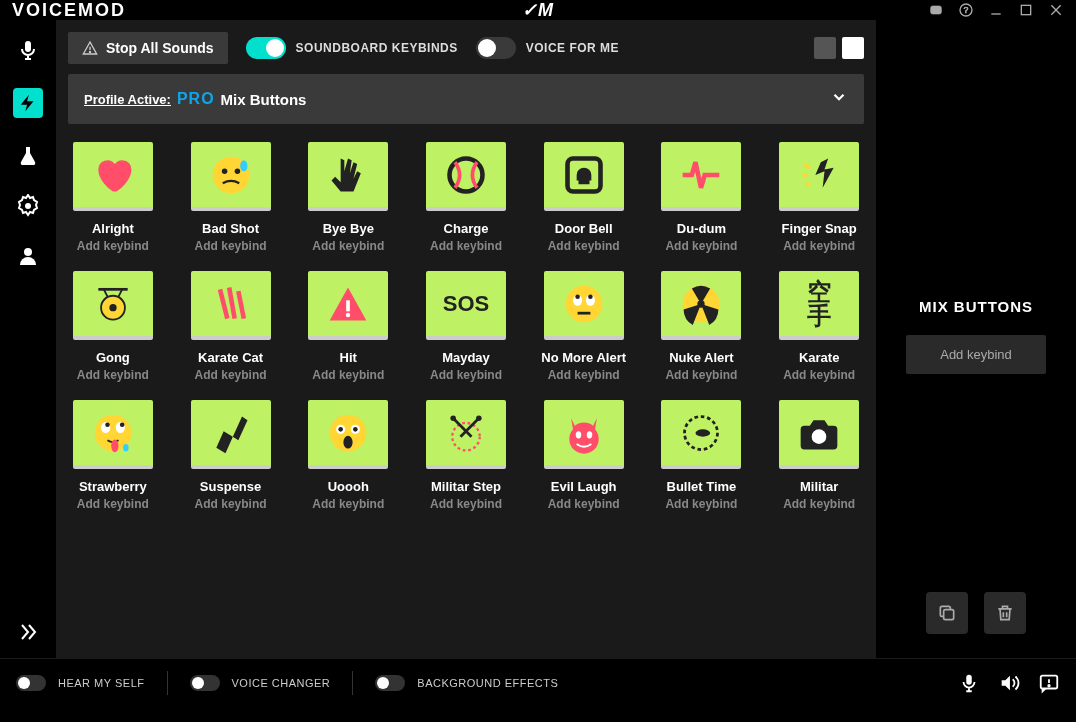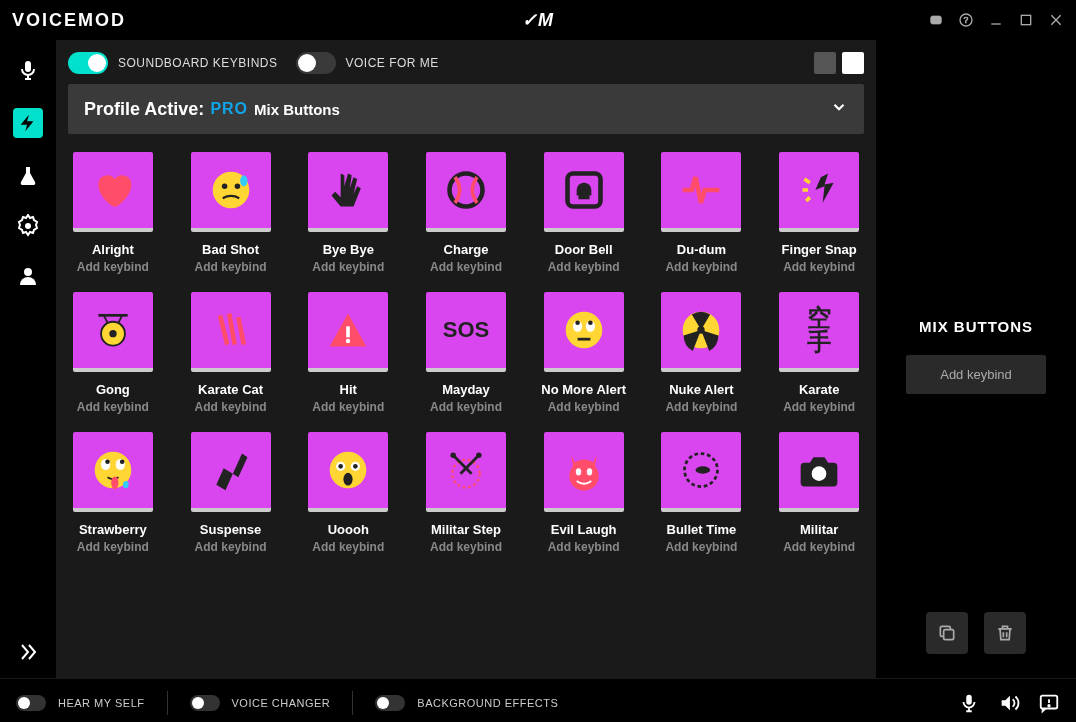--- a/index.html
+++ b/index.html
@@ -1,50 +1,50 @@
 <!DOCTYPE html>
 <html><head>
 <meta charset="utf-8">
 <style>
 * { margin:0; padding:0; box-sizing:border-box; font-family:-apple-system,BlinkMacSystemFont,'Segoe UI',sans-serif; }
 body { background:#000; width:1076px; height:722px; overflow:hidden; color:#fff; }
-.titlebar { height:40px; display:flex; align-items:center; padding:0 12px; background:#000; }
+.titlebar { height:20px; display:flex; align-items:center; padding:0 12px; background:#000; }
 .brand { font-weight:800; font-size:18px; letter-spacing:2px; }
 .center-logo { position:absolute; left:50%; transform:translateX(-50%); font-weight:700; font-size:18px; font-style:italic; letter-spacing:1px; }
 .win-controls { margin-left:auto; display:flex; gap:14px; align-items:center; }
 .win-icon { width:16px; height:16px; display:flex; align-items:center; justify-content:center; cursor:pointer; stroke:#aaa; fill:none; }
 .main { display:flex; height:638px; }
 .leftbar { width:56px; background:#000; display:flex; flex-direction:column; align-items:center; padding-top:18px; gap:26px; position:relative; }
 .nav-icon { width:24px; height:24px; cursor:pointer; color:#fff; display:flex; align-items:center; justify-content:center; }
 .nav-icon.active { background:#00e0cc; border-radius:4px; padding:4px; width:30px; height:30px; color:#000; }
 .collapse-icon { position:absolute; bottom:14px; }
 .content { flex:1; background:#1a1a1a; display:flex; flex-direction:column; padding:12px 12px 0 12px; overflow:hidden; }
 .toolbar { display:flex; align-items:center; gap:18px; margin-bottom:10px; }
 .stop-btn { background:#3a3a3a; color:#fff; font-weight:700; font-size:14px; padding:8px 14px; border:none; border-radius:2px; cursor:pointer; display:flex; align-items:center; gap:8px; }
 .stop-btn svg { width:16px; height:16px; }
 .toggle-group { display:flex; align-items:center; gap:10px; }
 .toggle { width:40px; height:22px; border-radius:11px; position:relative; cursor:pointer; }
 .toggle.on { background:#00e0cc; }
 .toggle.off { background:#3a3a3a; }
 .toggle::after { content:''; position:absolute; width:18px; height:18px; background:#fff; border-radius:50%; top:2px; }
 .toggle.on::after { right:2px; }
 .toggle.off::after { left:2px; }
-.toggle-label { font-size:12px; font-weight:400; letter-spacing:0.5px; color:#ddd; }
+.toggle-label { font-size:12px; font-weight:700; letter-spacing:0.5px; color:#ddd; }
 .view-toggle { margin-left:auto; display:flex; gap:6px; }
 .view-sq { width:22px; height:22px; border-radius:2px; cursor:pointer; }
 .view-sq.muted { background:#555; }
 .view-sq.bright { background:#fff; }
 .profile-bar { background:#3a3a3a; padding:14px 16px; border-radius:2px; display:flex; align-items:center; gap:6px; cursor:pointer; margin-bottom:18px; }
-.profile-bar .label { font-weight:700; font-size:18px; }
+.profile-bar .label { font-weight:700; font-size:13px;text-decoration:underline; }
 .profile-bar .pro { color:#0ea5e9; font-weight:700; font-size:16px; letter-spacing:1px; }
 .profile-bar .name { font-weight:700; font-size:15px; }
 .chev { margin-left:auto; }
 .grid { display:grid; grid-template-columns:repeat(7, 1fr); gap:18px 28px; padding:0 0 12px 0; overflow-y:auto; }
 .cell { display:flex; flex-direction:column; align-items:center; cursor:pointer; }
-.tile { width:80px; height:80px; background:#d946ef; border-radius:2px; border-bottom:4px solid #ccc; display:flex; align-items:center; justify-content:center; }
+.tile { width:80px; height:69px; background:#bef264; border-radius:2px; border-bottom:4px solid #ccc; display:flex; align-items:center; justify-content:center; }
 .tile svg, .tile .glyph { width:44px; height:44px; }
 .sname { font-weight:700; font-size:13px; margin-top:10px; white-space:nowrap; }
 .skeybind { font-size:12px; color:#888; font-weight:600; margin-top:3px; }
 .rightpanel { width:200px; background:#000; display:flex; flex-direction:column; align-items:center; }
 .rp-title { font-weight:800; font-size:15px; letter-spacing:1px; margin-top:278px; }
 .rp-btn { margin-top:20px; background:#2a2a2a; border:none; color:#aaa; font-size:13px; padding:12px 24px; border-radius:2px; cursor:pointer; width:140px; }
 .rp-icons { margin-top:auto; display:flex; gap:16px; margin-bottom:24px; }
 .rp-i { width:42px; height:42px; background:#2a2a2a; border-radius:4px; display:flex; align-items:center; justify-content:center; cursor:pointer; color:#aaa; }
 .bottombar { height:48px; background:#000; display:flex; align-items:center; padding:0 16px; gap:22px; border-top:1px solid #1a1a1a; }
 .bb-group { display:flex; align-items:center; gap:12px; }
@@ -125,20 +125,28 @@
       </span>
     <span class="nav-icon collapse-icon">
         <svg viewBox="0 0 24 24" fill="none" stroke="currentColor" stroke-width="2">
           <path d="M6 5l6 7-6 7M13 5l6 7-6 7"></path>
         </svg>
       </span>
   </div>
 
   <div class="content">
     <div class="toolbar">
+      <button class="stop-btn">
+        <svg viewBox="0 0 24 24" fill="none" stroke="#ccc" stroke-width="2">
+            <path d="M12 3l10 18H2L12 3z"></path>
+            <line x1="12" y1="10" x2="12" y2="15"></line>
+            <circle cx="12" cy="18" r="0.8" fill="#ccc"></circle>
+          </svg>
+        <span>Stop All Sounds</span>
+      </button>
       <div class="toggle-group">
         <div class="toggle on"></div>
         <span class="toggle-label">SOUNDBOARD KEYBINDS</span>
       </div>
       <div class="toggle-group">
         <div class="toggle off"></div>
         <span class="toggle-label">VOICE FOR ME</span>
       </div>
       <div class="view-toggle">
         <div class="view-sq muted"></div>

